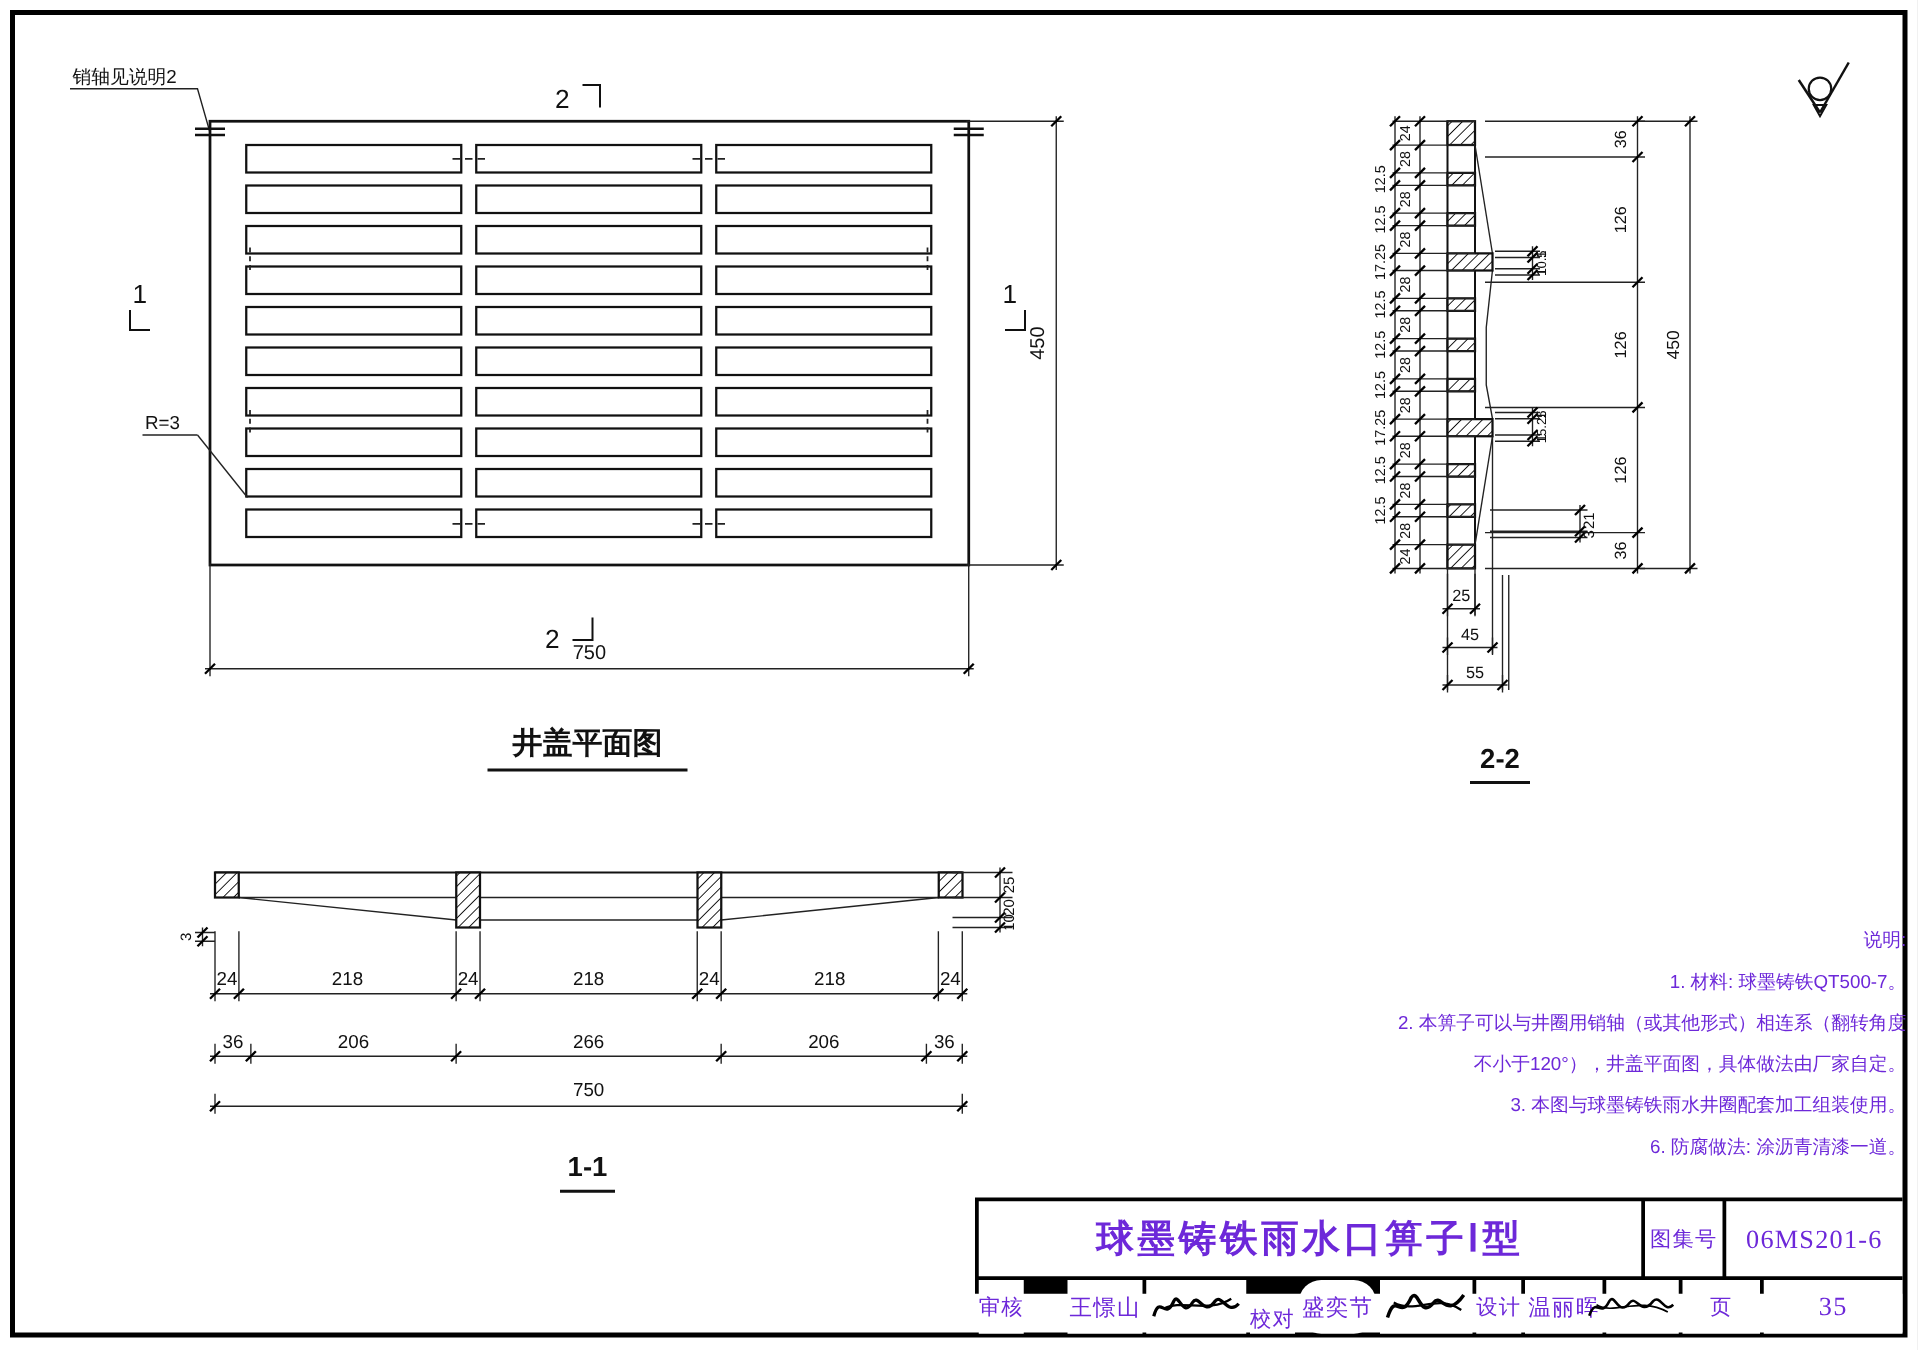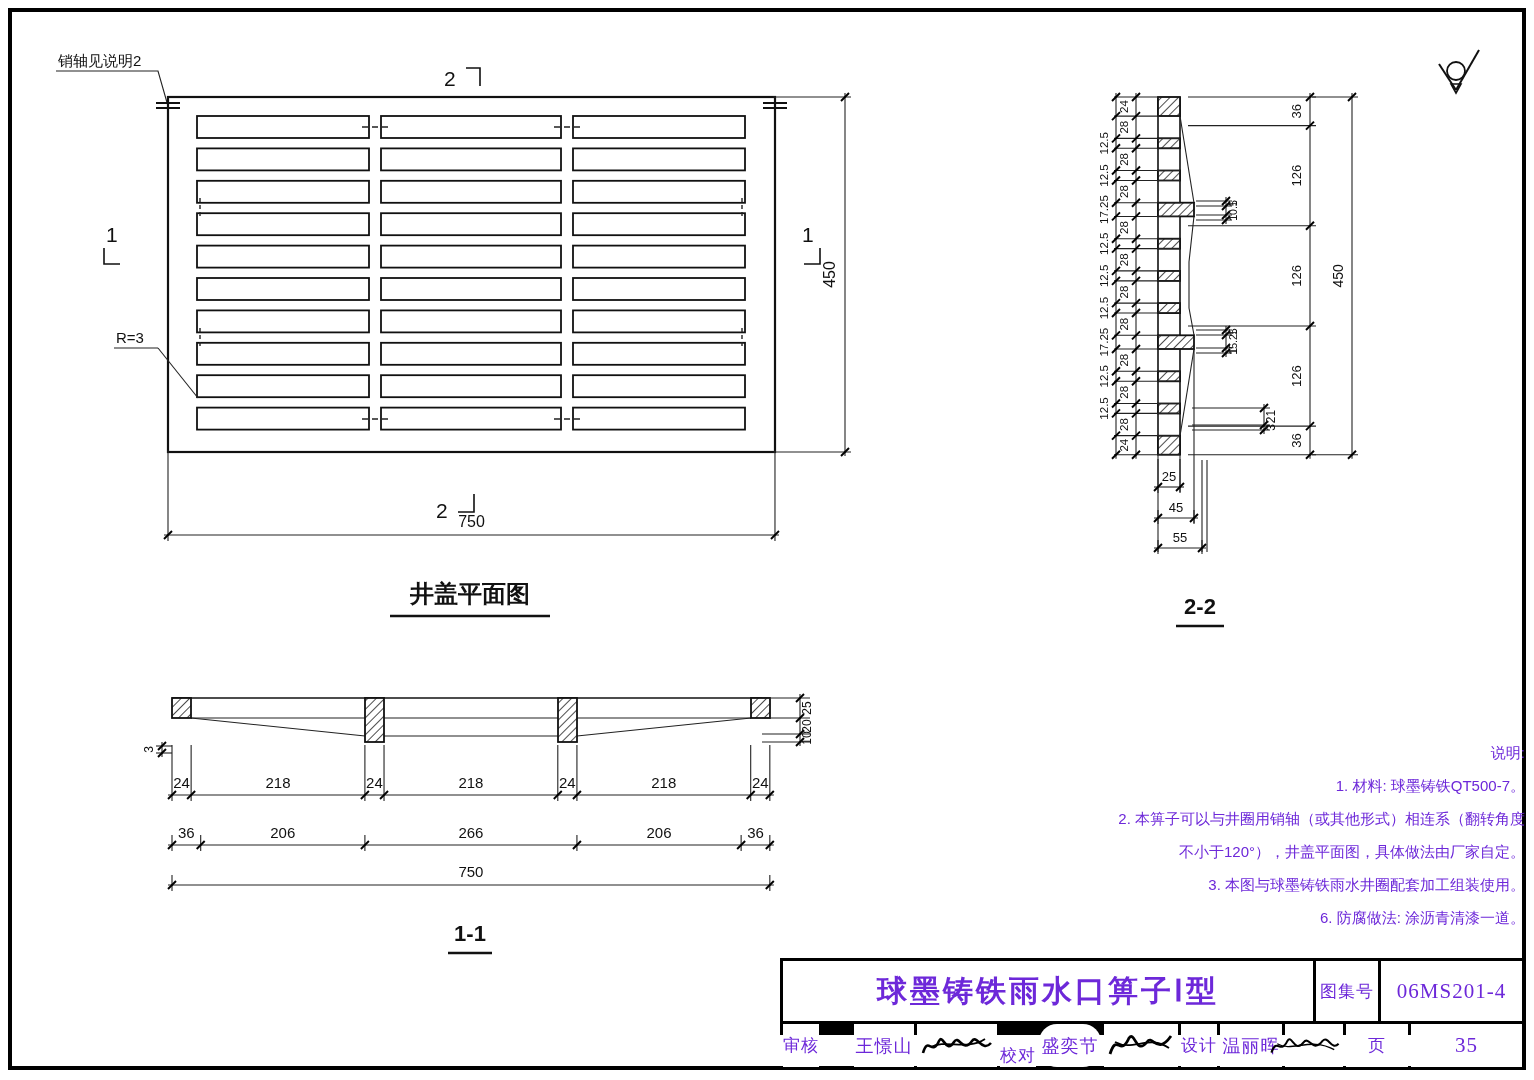--- a/index.html
+++ b/index.html
@@ -443,21 +443,21 @@
     <div>2. 本箅子可以与井圈用销轴（或其他形式）相连系（翻转角度</div>
     <div class="ind">不小于120°），井盖平面图，具体做法由厂家自定。</div>
     <div>3. 本图与球墨铸铁雨水井圈配套加工组装使用。</div>
     <div>6. 防腐做法: 涂沥青清漆一道。</div>
   </div>
 
   <div class="tb">
     <div class="tbrow" style="flex:0 0 60px;">
       <div class="cell maintitle" style="width:530px;">球墨铸铁雨水口箅子Ⅰ型</div>
       <div class="cell lab" style="width:62px;">图集号</div>
-      <div class="cell serifcell" style="flex:1;">06MS201-4</div>
+      <div class="cell serifcell" style="flex:1;">06MS201-6</div>
     </div>
     <div class="tbrow">
       <div class="cell lab" style="width:36px;">审核</div>
       <div class="cell nm" style="width:60px;margin-left:32px;">王憬山</div>
       <div class="cell sigcell" style="width:80px;">
         <svg width="76" height="34" viewBox="0 0 76 34">
           <path d="M4,24 C9,6 13,28 20,12 C24,4 27,26 35,13 C40,5 44,25 53,12 C58,5 63,24 72,14" fill="none" stroke="#000" stroke-width="2.6"></path>
           <path d="M12,18 C26,10 48,22 66,10" fill="none" stroke="#000" stroke-width="1.8"></path>
         </svg>
       </div>

